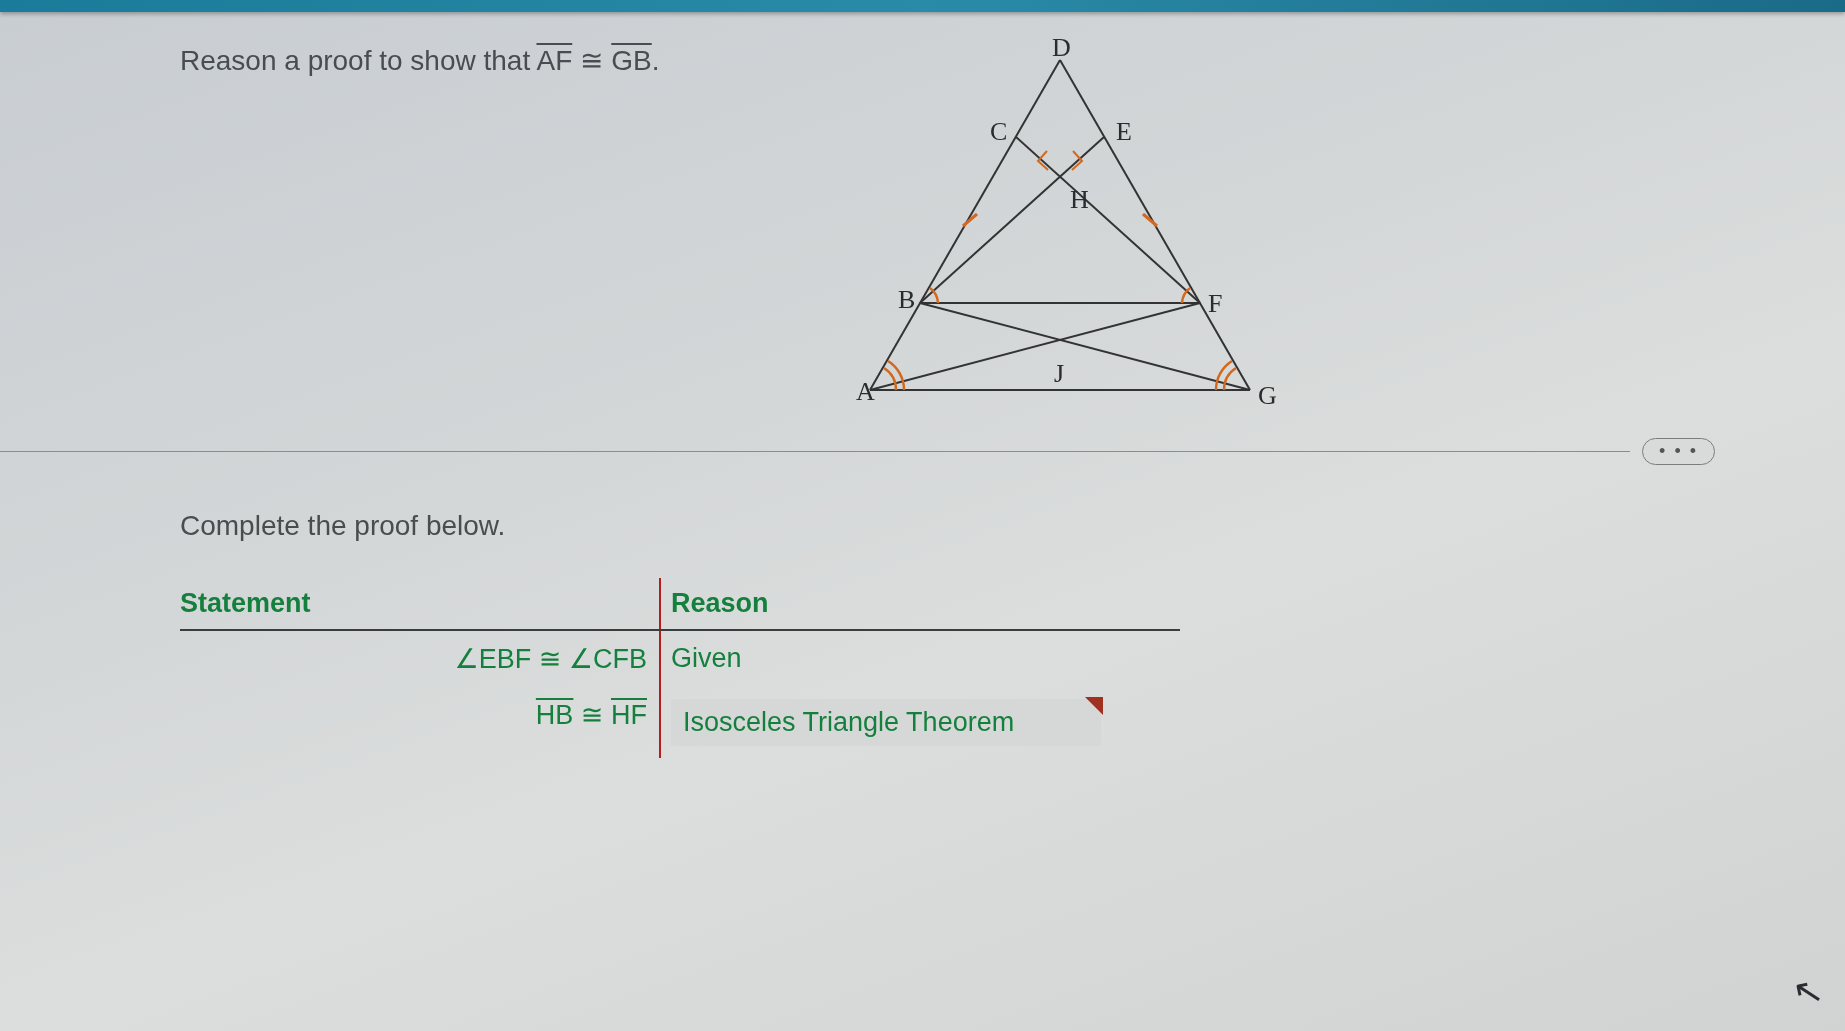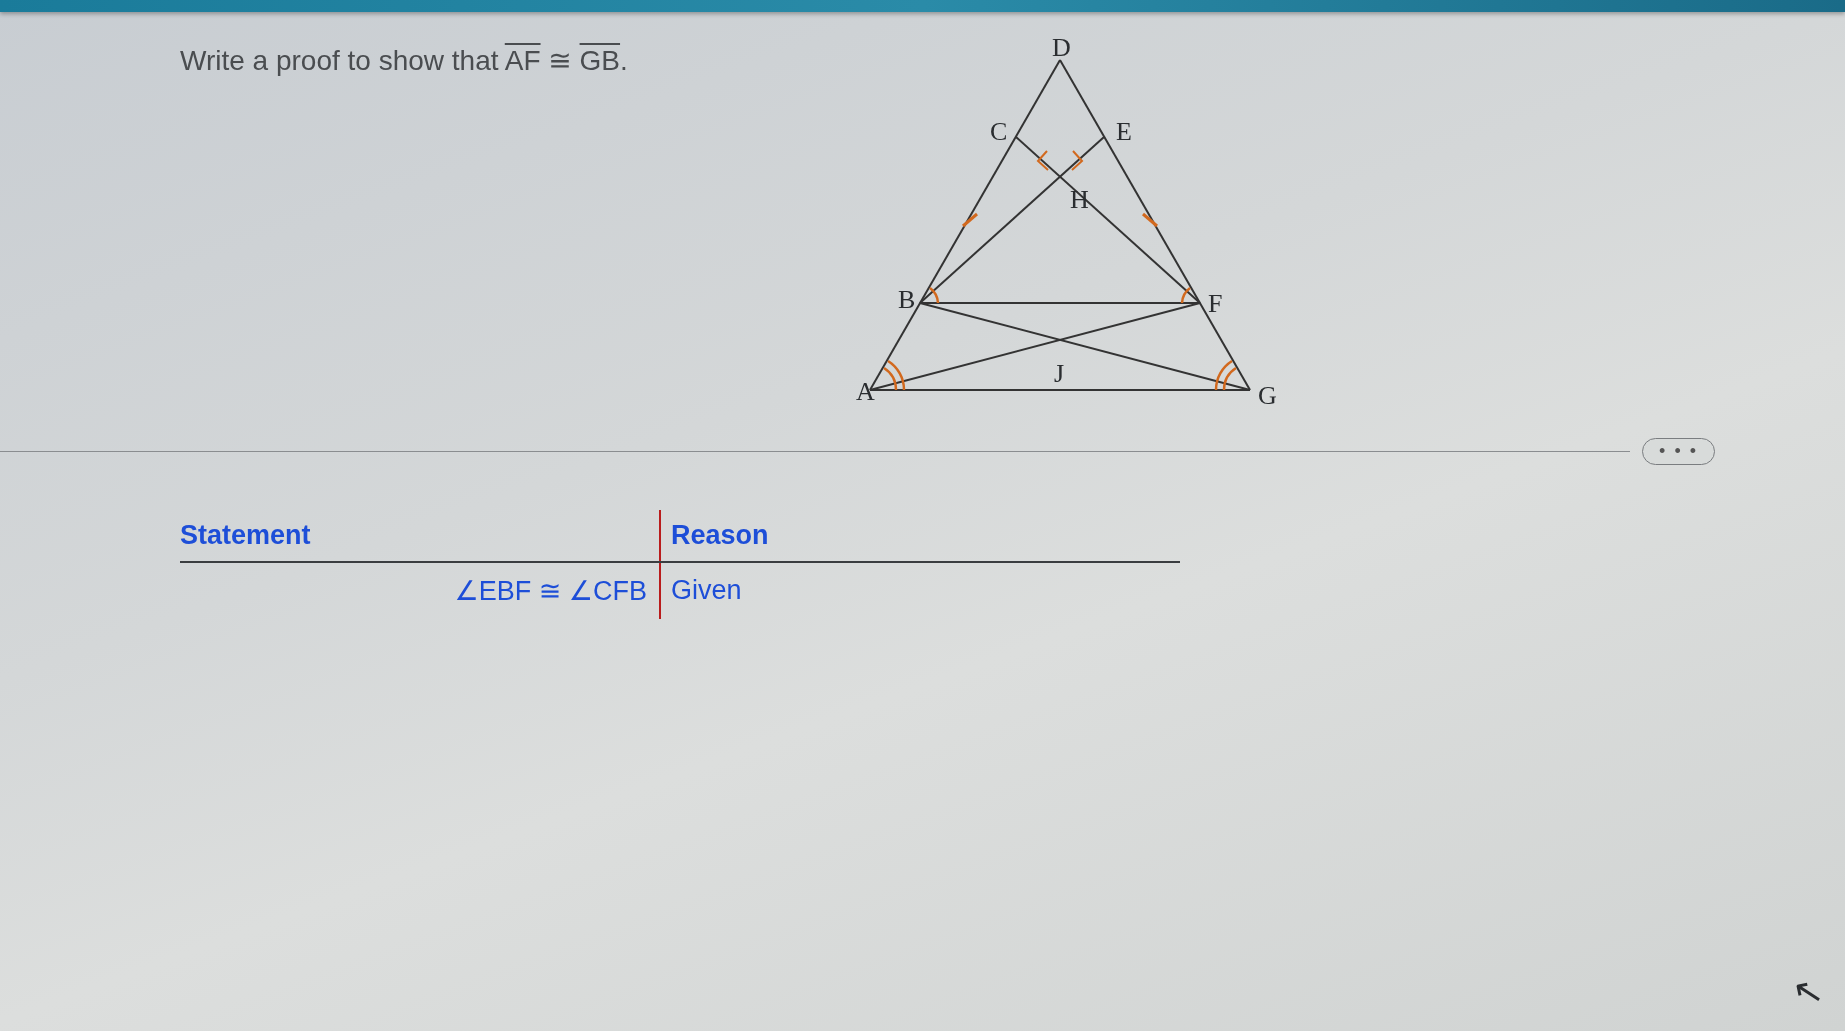--- a/index.html
+++ b/index.html
@@ -72,21 +72,21 @@
       width: 1400px;
     }
     .instruction {
       font-size: 28px;
       color: #4a4d50;
       margin-bottom: 36px;
     }
     .proof-table {
       width: 1000px;
       font-size: 27px;
-      color: #1d4ed8;
+      color: #15803d;
       border-collapse: collapse;
     }
     .proof-table th {
       text-align: left;
       font-weight: bold;
       padding: 10px 12px 10px 0;
       border-bottom: 2px solid #3a3d40;
     }
     .proof-table td {
       padding: 12px 12px 12px 0;
@@ -138,21 +138,21 @@
       transform: rotate(-12deg);
     }
   </style>
 </head>
 <body>
 
 <div class="top-bar"></div>
 
 <div class="content">
   <div class="question">
-    <span>Write a proof to show that </span><span class="overline">AF</span><span> ≅ </span><span class="overline">GB</span><span>.</span>
+    <span>Reason a proof to show that </span><span class="overline">AF</span><span> ≅ </span><span class="overline">GB</span><span>.</span>
   </div>
 </div>
 
 <div class="figure-area">
   <svg class="triangle-svg" viewBox="0 0 480 400">
 
     <line x1="50" y1="360" x2="240" y2="30" stroke="#333" stroke-width="2"></line>
     <line x1="240" y1="30" x2="430" y2="360" stroke="#333" stroke-width="2"></line>
     <line x1="50" y1="360" x2="430" y2="360" stroke="#333" stroke-width="2"></line>
 
@@ -191,34 +191,45 @@
     <text class="pt-label" x="234" y="352">J</text>
   </svg>
 </div>
 
 <div class="divider-row">
   <div class="divider-line"></div>
   <div class="more-pill">• • •</div>
 </div>
 
 <div class="lower-section">
+  <div class="instruction">Complete the proof below.</div>
 
   <table class="proof-table">
     <thead>
       <tr>
         <th class="col-statement">Statement</th>
         <th class="col-reason">Reason</th>
       </tr>
     </thead>
     <tbody>
       <tr>
         <td class="col-statement">
           <span>∠EBF ≅ ∠CFB</span>
         </td>
         <td class="col-reason">
           <span>Given</span>
         </td>
       </tr>
+      <tr>
+        <td class="col-statement">
+          <span class="overline">HB</span><span> ≅ </span><span class="overline">HF</span>
+        </td>
+        <td class="col-reason">
+          <div class="reason-box highlighted">
+            <span>Isosceles Triangle Theorem</span>
+          </div>
+        </td>
+      </tr>
     </tbody>
   </table>
 </div>
 
 <div class="cursor-arrow">↖</div>
 
 </body></html>

